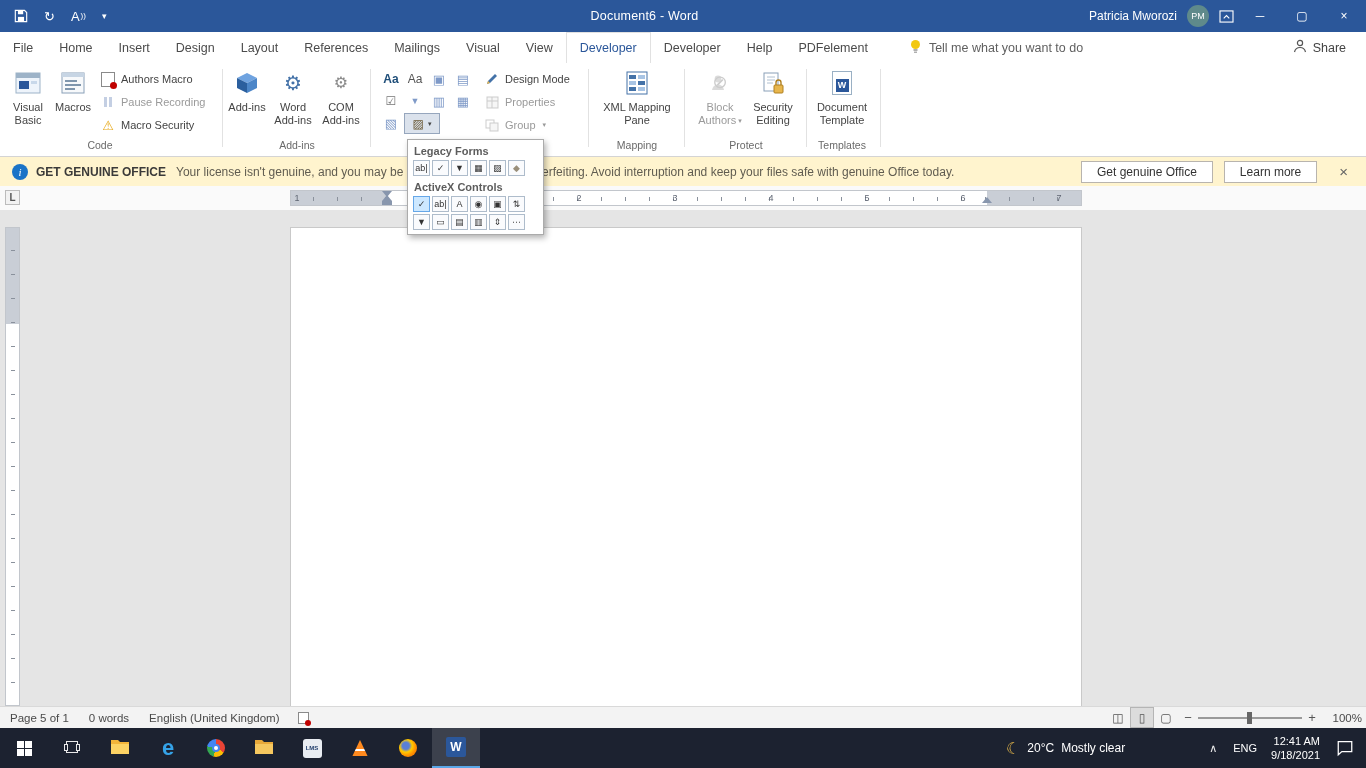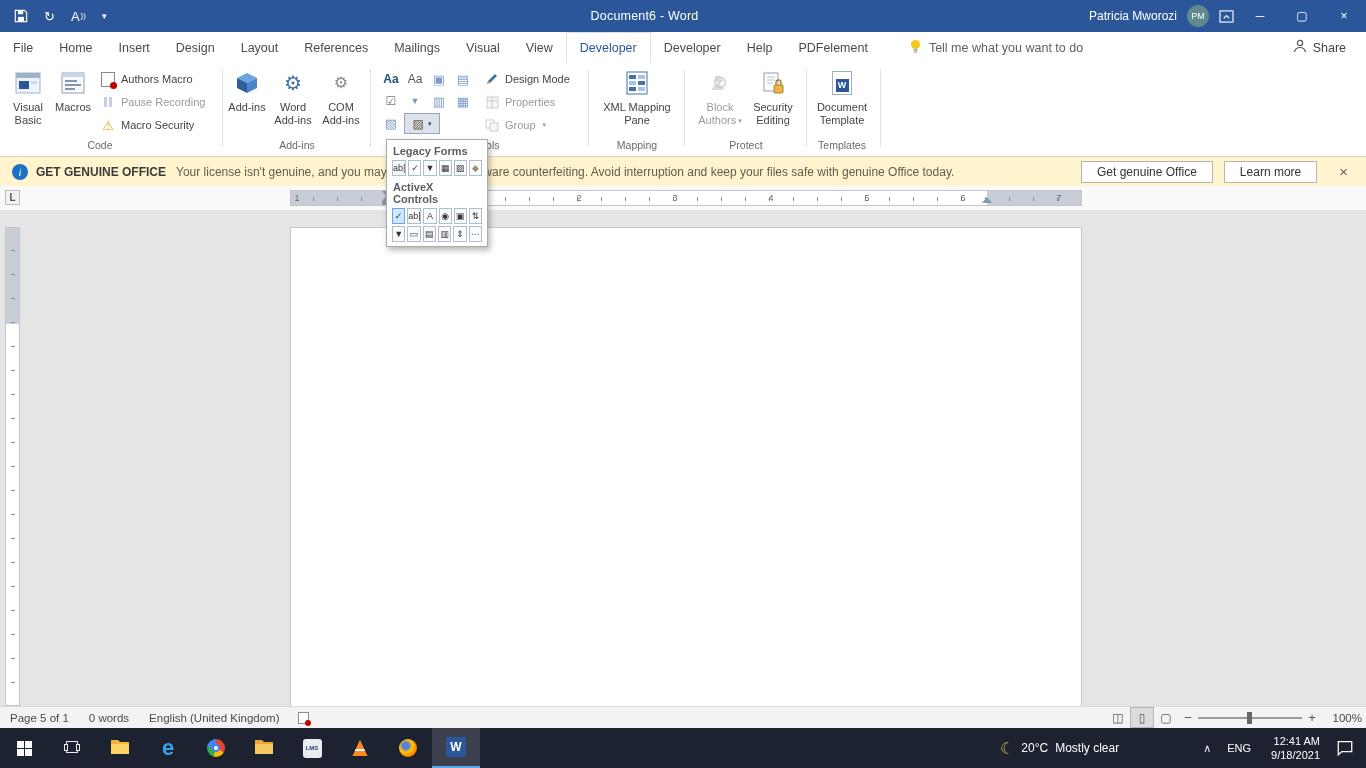--- a/index.html
+++ b/index.html
@@ -46,21 +46,21 @@
   
   .ctl{position:absolute;width:22px;height:20px;display:flex;align-items:center;justify-content:center;font-size:12px}
   .ctl.aa1{color:#1f4e79;font-weight:bold;font-size:12px}
   .ctl.aa2{color:#555}
   .ctl.blue{color:#7f9ac8;font-size:13px}
   .ctl.gray{color:#777;font-size:12px}
   .legacybtn{position:absolute;left:404px;top:50px;width:36px;height:21px;display:flex;align-items:center;justify-content:center;gap:2px;background:#dbe2ec;border:1px solid #96a6bd;font-size:12px;color:#6b5a36}
   .legacybtn .chev{color:#444}
 
   
-  .legacy-panel{position:absolute;left:386px;top:139px;width:102px;background:#fff;border:1px solid #ababab;box-shadow:2px 3px 6px rgba(0,0,0,.3);z-index:60;padding:1px 0 3px}
+  .legacy-panel{position:absolute;left:407px;top:139px;width:137px;background:#fff;border:1px solid #ababab;box-shadow:2px 3px 6px rgba(0,0,0,.3);z-index:60;padding:1px 0 3px}
   .lp-header{font-size:11px;font-weight:bold;color:#5d5d5d;padding:4px 6px 2px}
   .lp-row{display:flex;gap:2px;padding:1px 5px}
   .lp-ic{width:17px;height:16px;border:1px solid #aebccb;background:#fafbfd;display:flex;align-items:center;justify-content:center;font-size:9px;color:#333;line-height:1}
   .lp-ic.hl{background:#cde8ff;border-color:#66a7e8}
   .lp-ic.dim{color:#9a8f7a}
 
   
   .notifbar{position:absolute;left:0;top:157px;width:100%;height:29px;background:#fff4ce;display:flex;align-items:center;padding:0 12px}
   .info-ic{width:16px;height:16px;border-radius:50%;background:#1a73c7;color:#fff;font-family:"Liberation Serif",serif;font-style:italic;font-size:11px;display:flex;align-items:center;justify-content:center;flex:none}
   .notif-title{font-weight:bold;font-size:12px;color:#3b3a39;margin:0 10px 0 8px;white-space:nowrap}
@@ -111,21 +111,21 @@
   .edge-e{font-size:22px;font-weight:bold;color:#35a3e8;line-height:1}
   .chrome{width:18px;height:18px;border-radius:50%;background:conic-gradient(#ea4335 0 33%,#fbbc05 33% 55%,#34a853 55% 78%,#4285f4 78% 100%);position:relative}
   .chrome i{position:absolute;left:5px;top:5px;width:8px;height:8px;border-radius:50%;background:#fff;border:2px solid #4285f4;display:block}
   .firefox{width:18px;height:18px;border-radius:50%;background:radial-gradient(circle at 38% 38%,#5a7fd6 0 22%,#ffcb00 40%,#ff9500 60%,#e66000 95%)}
   .vlc{width:18px;height:16px;background:linear-gradient(to bottom,#ff8a1e 0 55%,#ffffff 55% 68%,#ff8a1e 68%);clip-path:polygon(50% 0,92% 100%,8% 100%)}
   .lms{width:19px;height:19px;border-radius:3px;background:#e9edf2;color:#23406e;font-size:6px;font-weight:bold;display:flex;align-items:center;justify-content:center}
   .word-badge{width:20px;height:20px;border-radius:2px;background:#2b579a;color:#fff;font-size:12px;font-weight:bold;display:flex;align-items:center;justify-content:center}
   .weather{display:flex;align-items:center;gap:7px;font-size:12px;color:#fff;margin-right:84px;white-space:nowrap}
   .moon{color:#f2c04c;font-size:16px}
   .tray-chev{font-size:11px;color:#eee;margin-right:16px}
-  .tray-lang{font-size:11px;margin-right:20px}
+  .tray-lang{font-size:11px;margin-right:14px}
   .clock{font-size:11px;text-align:right;line-height:1.3;margin-right:16px}
   .action-center{display:inline-flex;margin-right:12px}
 
   
   .pgico{position:relative;width:14px;height:15px;border:1px solid #8a8a8a;background:#fff;display:inline-block}
   .pgico .dot{position:absolute;right:-3px;bottom:-3px;width:7px;height:7px;border-radius:50%;background:#c00200}
   .tmpl{position:relative;width:20px;height:24px;border:1px solid #9ab0c4;background:#fff;display:flex;align-items:flex-end;justify-content:center}
   .tmpl b{background:#2b579a;color:#fff;font-size:9px;width:13px;height:13px;display:flex;align-items:center;justify-content:center;margin-bottom:2px}
   .stack{position:relative;display:inline-flex;align-items:center;justify-content:center}
   .slash{position:absolute;font-size:18px;color:#9a9a9a}

